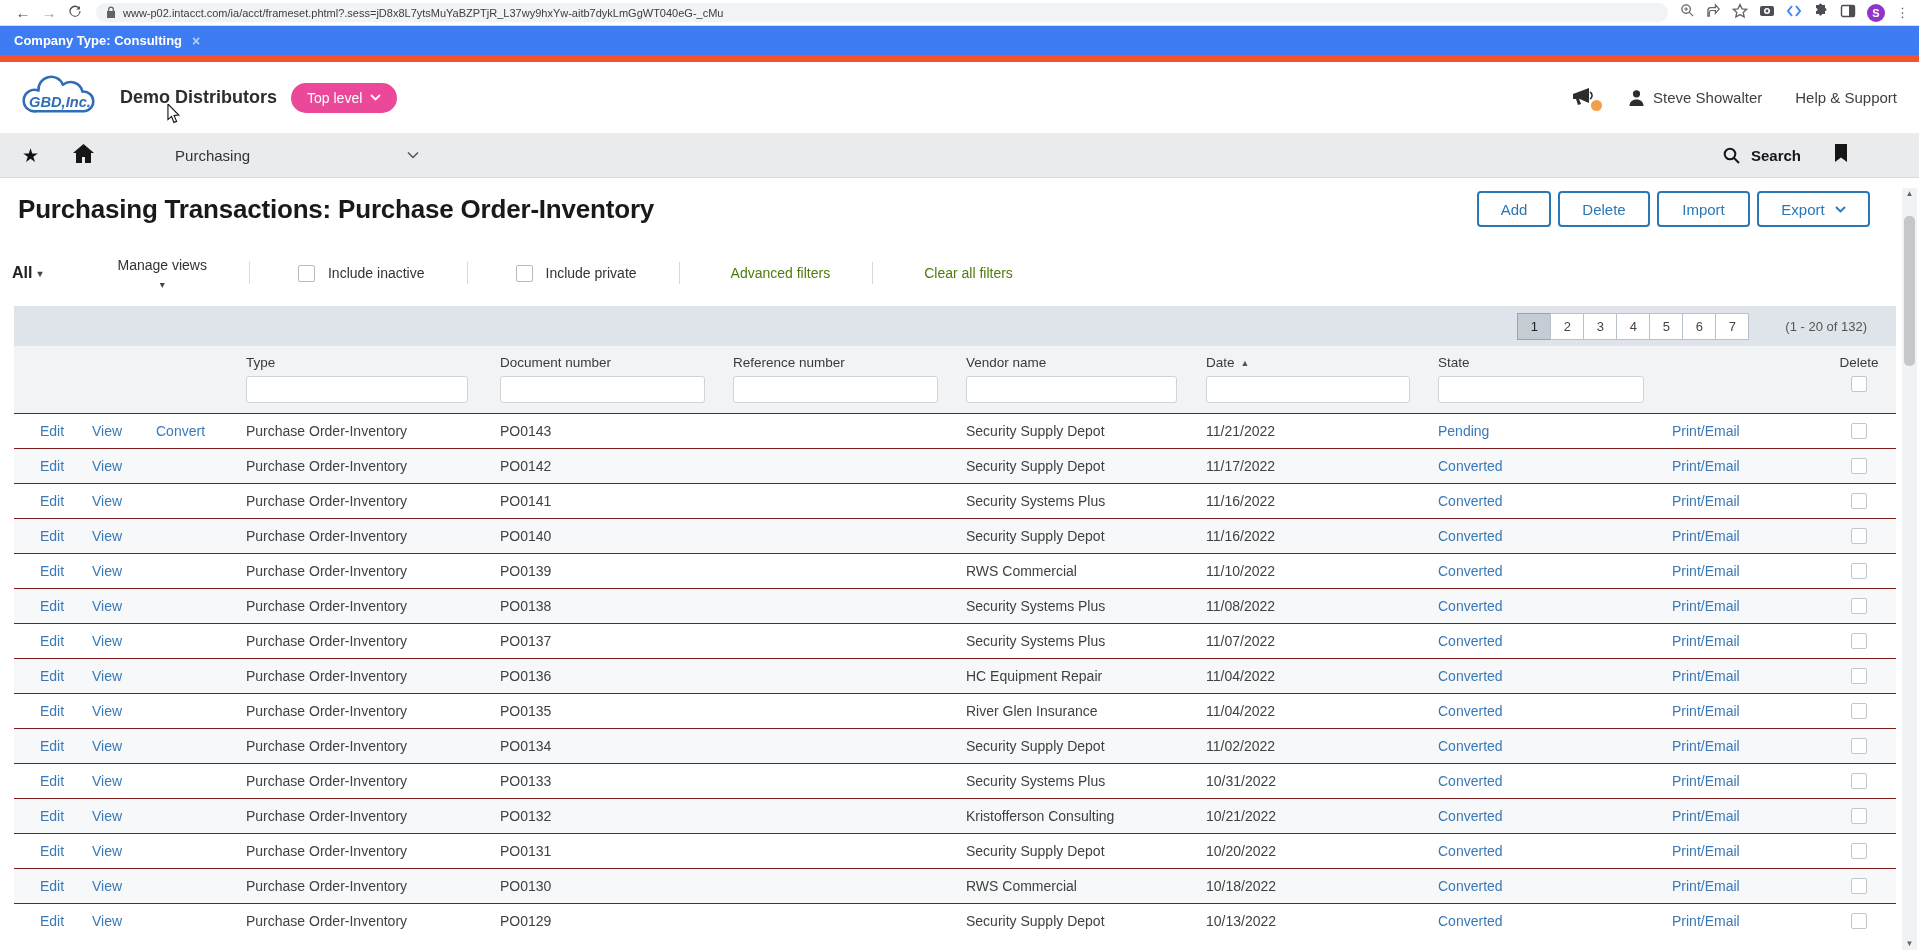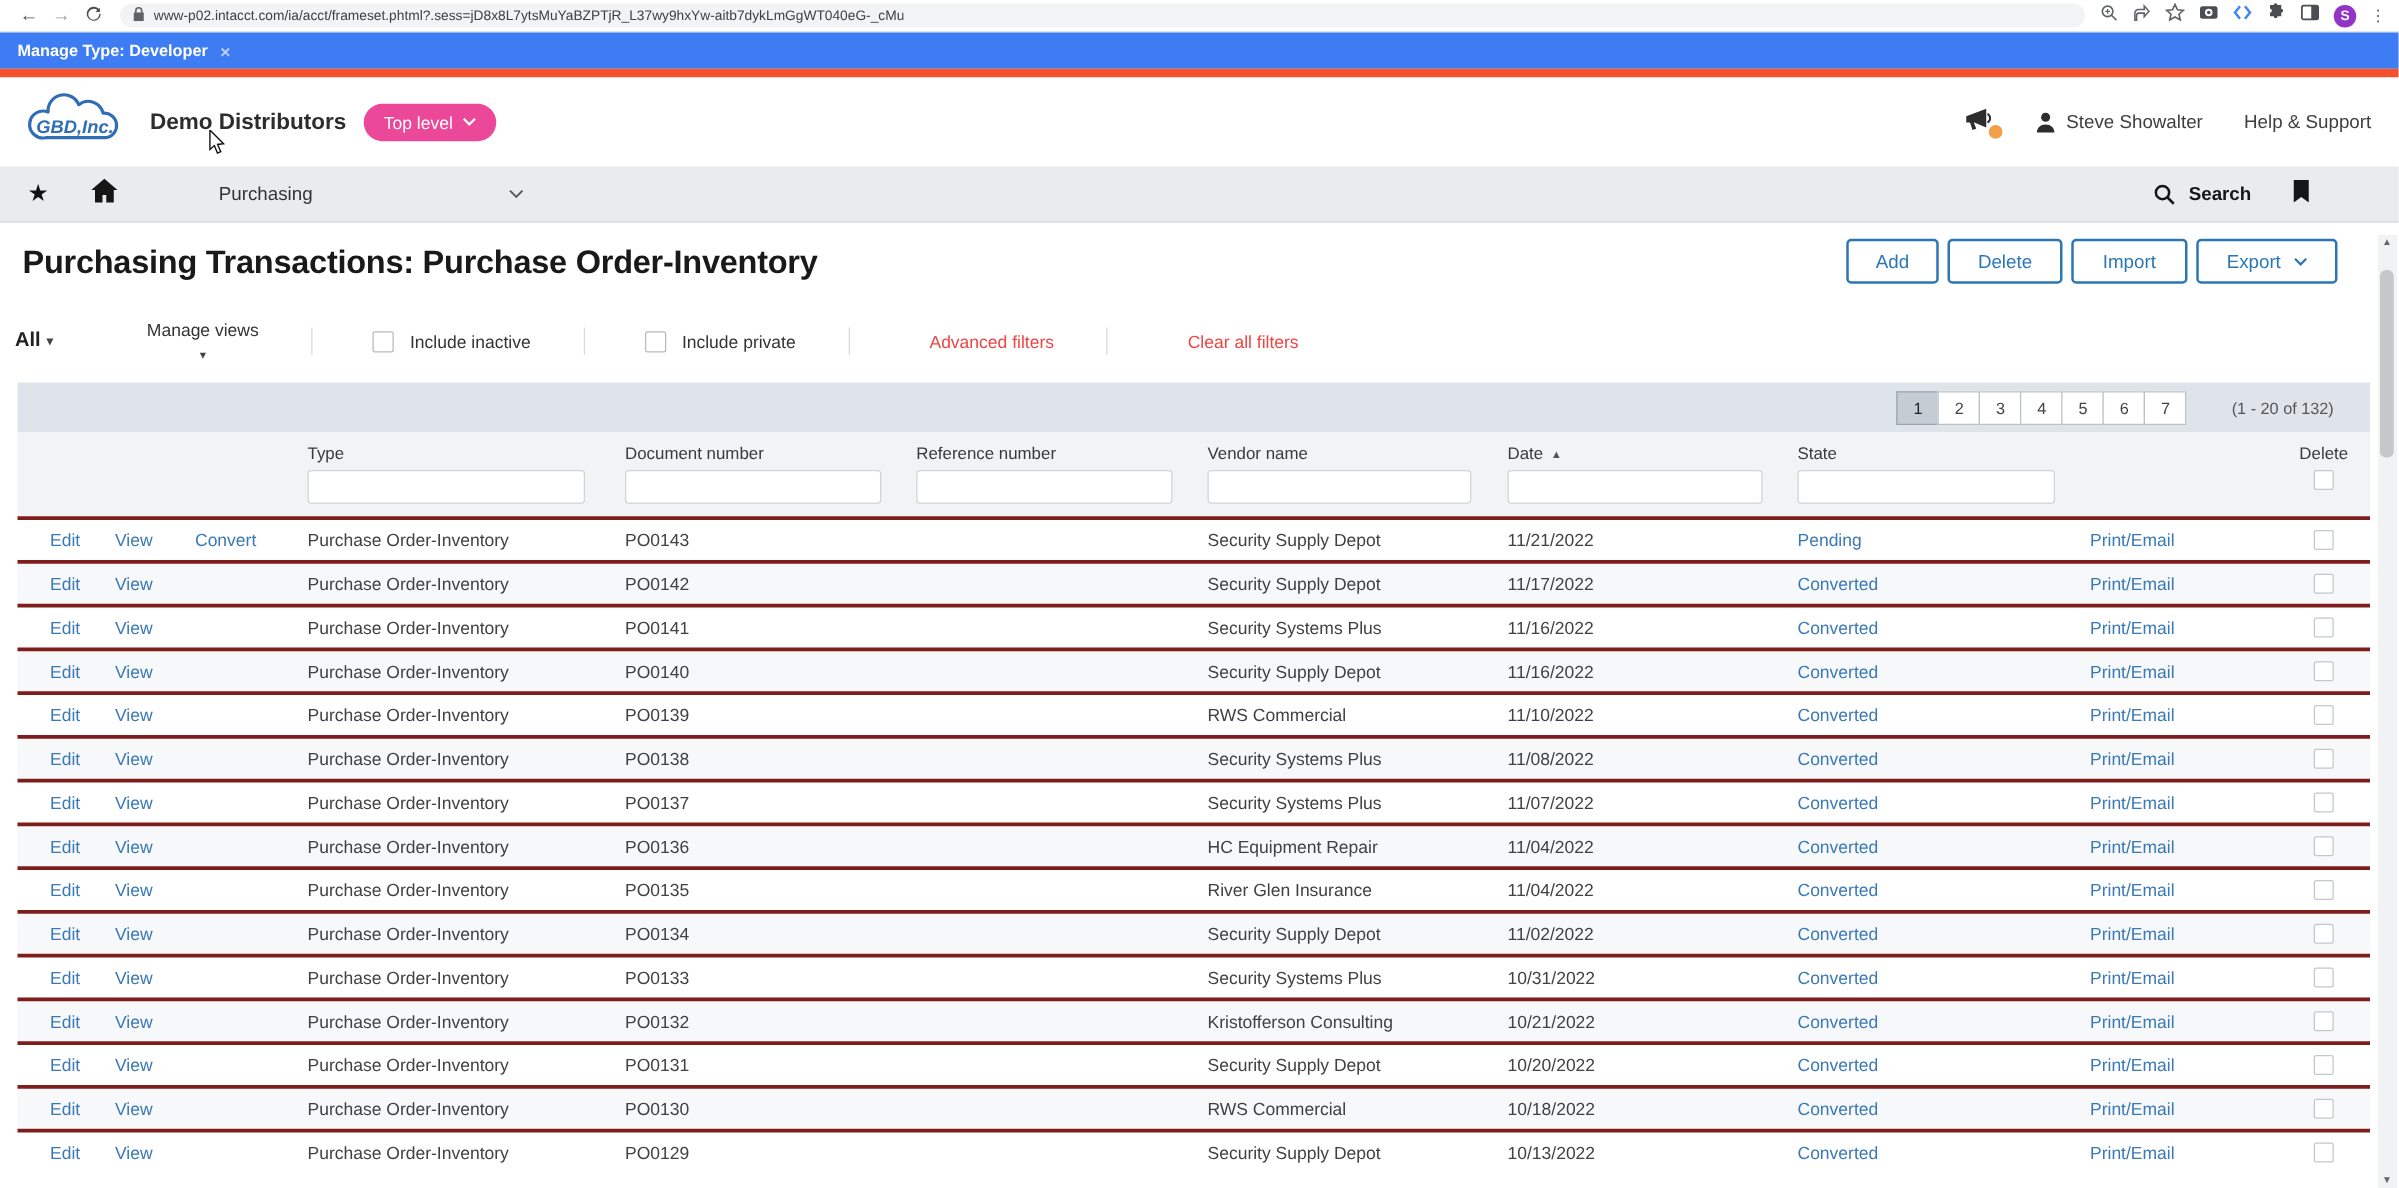--- a/index.html
+++ b/index.html
@@ -69,42 +69,42 @@
 
   
   .filter-row { display:flex; align-items:center; height:38px; margin:22px 0 0 12px;gap:24px; }
   .all-dd { font-size:16px; font-weight:bold; color:#222; display:flex; align-items:center; gap:5px; }
   .tri { font-size:10px; color:#444; }
   .mv-dd { margin-left:51px; font-size:14px; color:#333; display:flex; align-items:center; gap:6px;flex-direction:column; }
   .fdiv { width:1px; height:22px; background:#d7dadd; margin-left:18px; }
   .cbx { width:17px; height:17px; background:#fff; border:1px solid #b5bbc0; border-radius:2px; flex:0 0 auto; }
   .f-check { margin-left:24px; display:flex; align-items:center; }
   .f-check .lbl { font-size:14px; color:#333; margin-left:13px; }
-  .f-link { font-size:14px; color:#ef4444; margin-left:40px; }
+  .f-link { font-size:14px; color:#4d7c0f; margin-left:27px; }
 
   
   .table-wrap { margin:14px 0 0 14px; width:1882px; }
   .pager-strip { height:40px; background:#dee4e9; display:flex; align-items:center;
     justify-content:flex-end; padding-right:29px; }
   .page-boxes { display:flex; }
   .pbox { width:34px; height:27px; background:#fff; border:1px solid #b9c2ca; margin-left:-1px;
     font-size:13px; color:#444; display:flex; align-items:center; justify-content:center; }
   .pbox.active { background:#c6ccd3; border-color:#9aa4ad; color:#222; }
   .pager-count { font-size:13px; color:#555; margin-left:36px; }
 
   .grid { display:grid;
     grid-template-columns:232px 254px 233px 233px 240px 232px 234px 150px 74px; }
   .thead { background:#f1f3f4; padding-top:9px; }
   .th { font-size:13.5px; color:#3a3a3a; padding-bottom:6px; display:flex; align-items:flex-end; gap:6px; }
   .th.center { justify-content:center; }
   .sort-tri { font-size:9px; color:#555; padding-bottom:2px; }
   .filters-line { padding-bottom:10px; }
   .fin { height:27px; border:1px solid #cfd4d8; border-radius:3px; background:#fff;
     width:88%; max-width:222px; font-family:inherit; font-size:13px; padding:0 6px; }
-  .row { height:35px; border-top:3px solid #7f1d1d; align-items:center; font-size:14px; color:#414141; background:#fff; }
+  .row { height:35px; border-top:1px solid #7f1d1d; align-items:center; font-size:14px; color:#414141; background:#fff; }
   .row:nth-child(even) { background:#f7f8f9; }
   .cell-actions { padding-left:26px; display:flex; }
   .a-edit { width:52px; }
   .a-view { width:64px; }
   .link { color:#3a79b6; cursor:pointer; }
   .cell-del { display:flex; justify-content:center; }
   .cbx-sm { width:16px; height:16px; background:#fff; border:1px solid #c2c7cc; border-radius:2px; }
 
   
   .fscroll { position:fixed; top:188px; right:2px; bottom:0; width:15px; background:#f1f2f3;
@@ -172,21 +172,21 @@
           <rect x="1.5" y="2.5" width="13" height="11" rx="1.5" fill="none" stroke="#4a4d51" stroke-width="1.4"></rect>
           <rect x="9" y="2.5" width="5.5" height="11" fill="#4a4d51"></rect>
         </svg>
     </span>
     <span class="avatar">S</span>
     <span class="kebab">⋮</span>
   </div>
 </div>
 
 <div class="notif-bar">
-  <span class="notif-text">Manage Type: Developer</span>
+  <span class="notif-text">Company Type: Consulting</span>
   <span class="notif-close">×</span>
 </div>
 <div class="orange-line"></div>
 
 <div class="app-header">
   <span>
     <svg width="88" height="52" viewBox="0 0 90 53">
       <path d="M21,42 a11,11 0 1,1 2,-21 a13,13 0 0,1 25,-6 a12.5,12.5 0 0,1 20,7 a10,10 0 0,1 2,20 z" fill="#fff" stroke="#2f6db5" stroke-width="2.6" stroke-linejoin="round"></path>
       <text x="45" y="38" text-anchor="middle" font-family="Liberation Sans, sans-serif" font-size="15" font-weight="bold" font-style="italic" fill="#2f6db5">GBD,Inc.</text>
     </svg>

